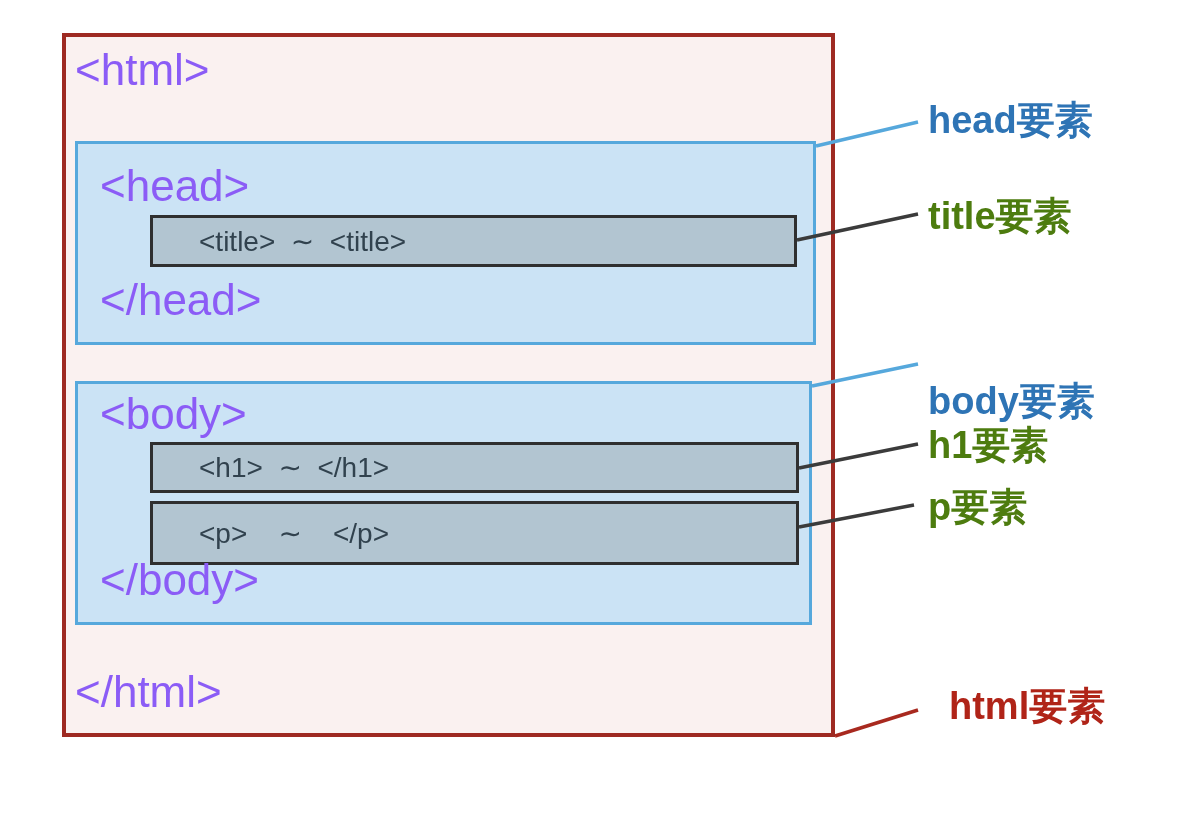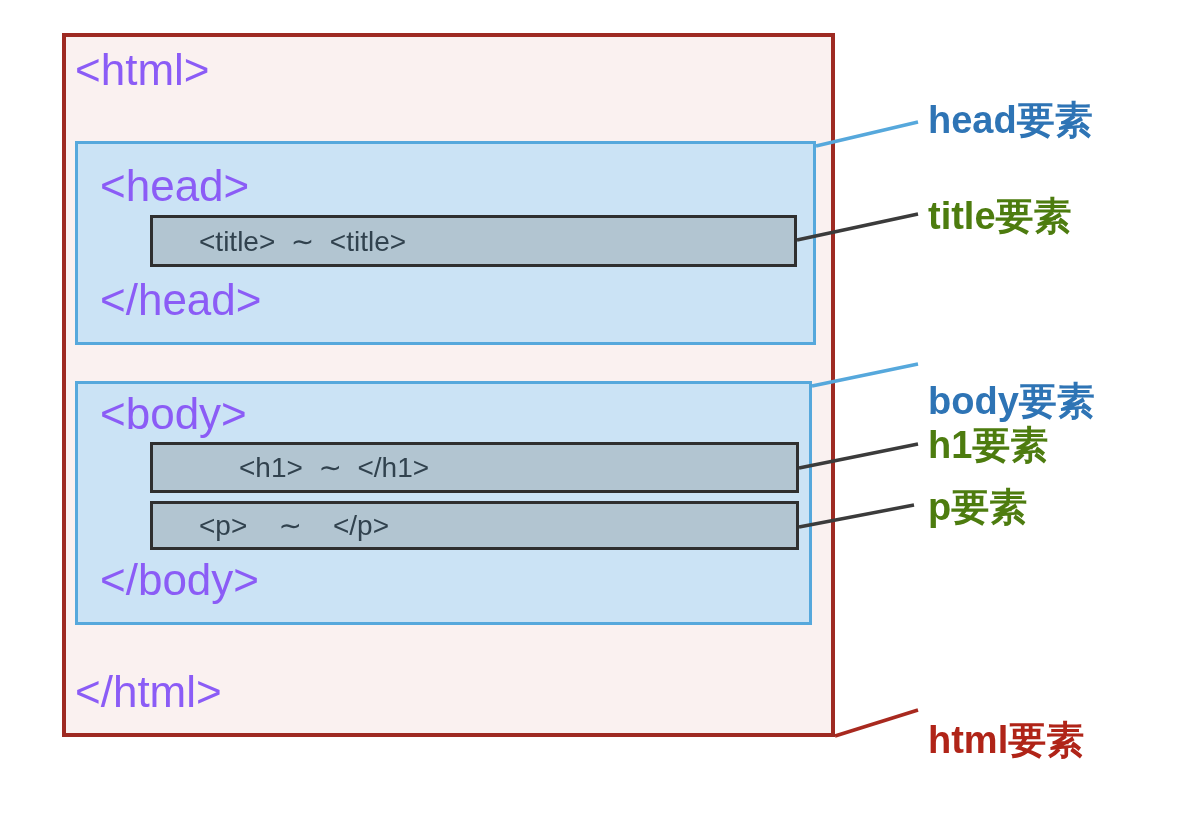--- a/index.html
+++ b/index.html
@@ -50,22 +50,22 @@
     display: flex;
     align-items: center;
   }
   .bar-text {
     font-size: 28px;
     color: #31424E;
     white-space: pre;
     padding-left: 46px;
   }
   .title-bar { left: 150px; top: 215px; width: 647px; height: 52px; }
-  .h1-bar    { left: 150px; top: 442px; width: 649px; height: 51px; padding-left: 40px; }
-  .p-bar     { left: 150px; top: 501px; width: 649px; height: 49px; }
+  .h1-bar    { left: 150px; top: 442px; width: 649px; height: 51px; }
+  .p-bar     { left: 150px; top: 501px; width: 649px; height: 64px; }
   
   .side-label {
     position: absolute;
     left: 928px;
     font-size: 38px;
     line-height: 44px;
     font-weight: bold;
     white-space: pre;
   }
   .label-blue { color: #2E74B5; }
@@ -126,15 +126,15 @@
   <span class="side-label label-blue" style="top:98px;">head要素</span>
 
   <span class="side-label label-dark" style="top:194px;">title要素</span>
 
   <span class="side-label label-blue" style="top:363px;margin-top:16px;">body要素</span>
 
   <span class="side-label label-dark" style="top:423px;">h1要素</span>
 
   <span class="side-label label-dark" style="top:485px;">p要素</span>
 
-  <span class="side-label label-red" style="top:718px;">html要素</span>
+  <span class="side-label label-red" style="top:684px;margin-left:21px;">html要素</span>
 
 </div>
 
 </body></html>

